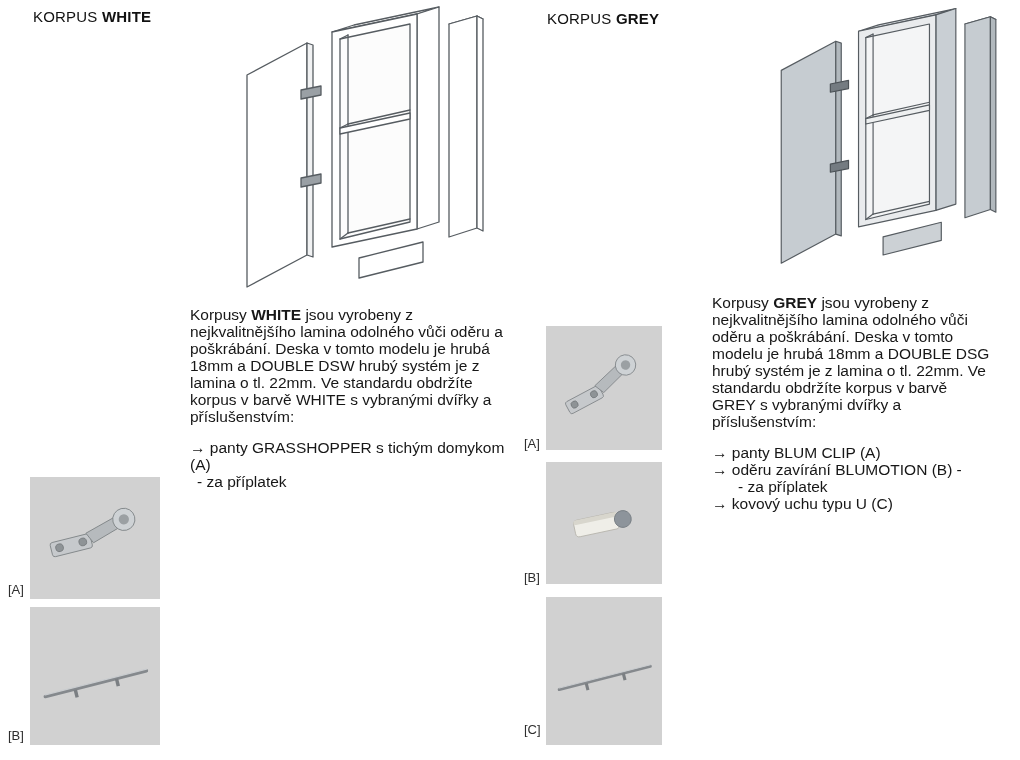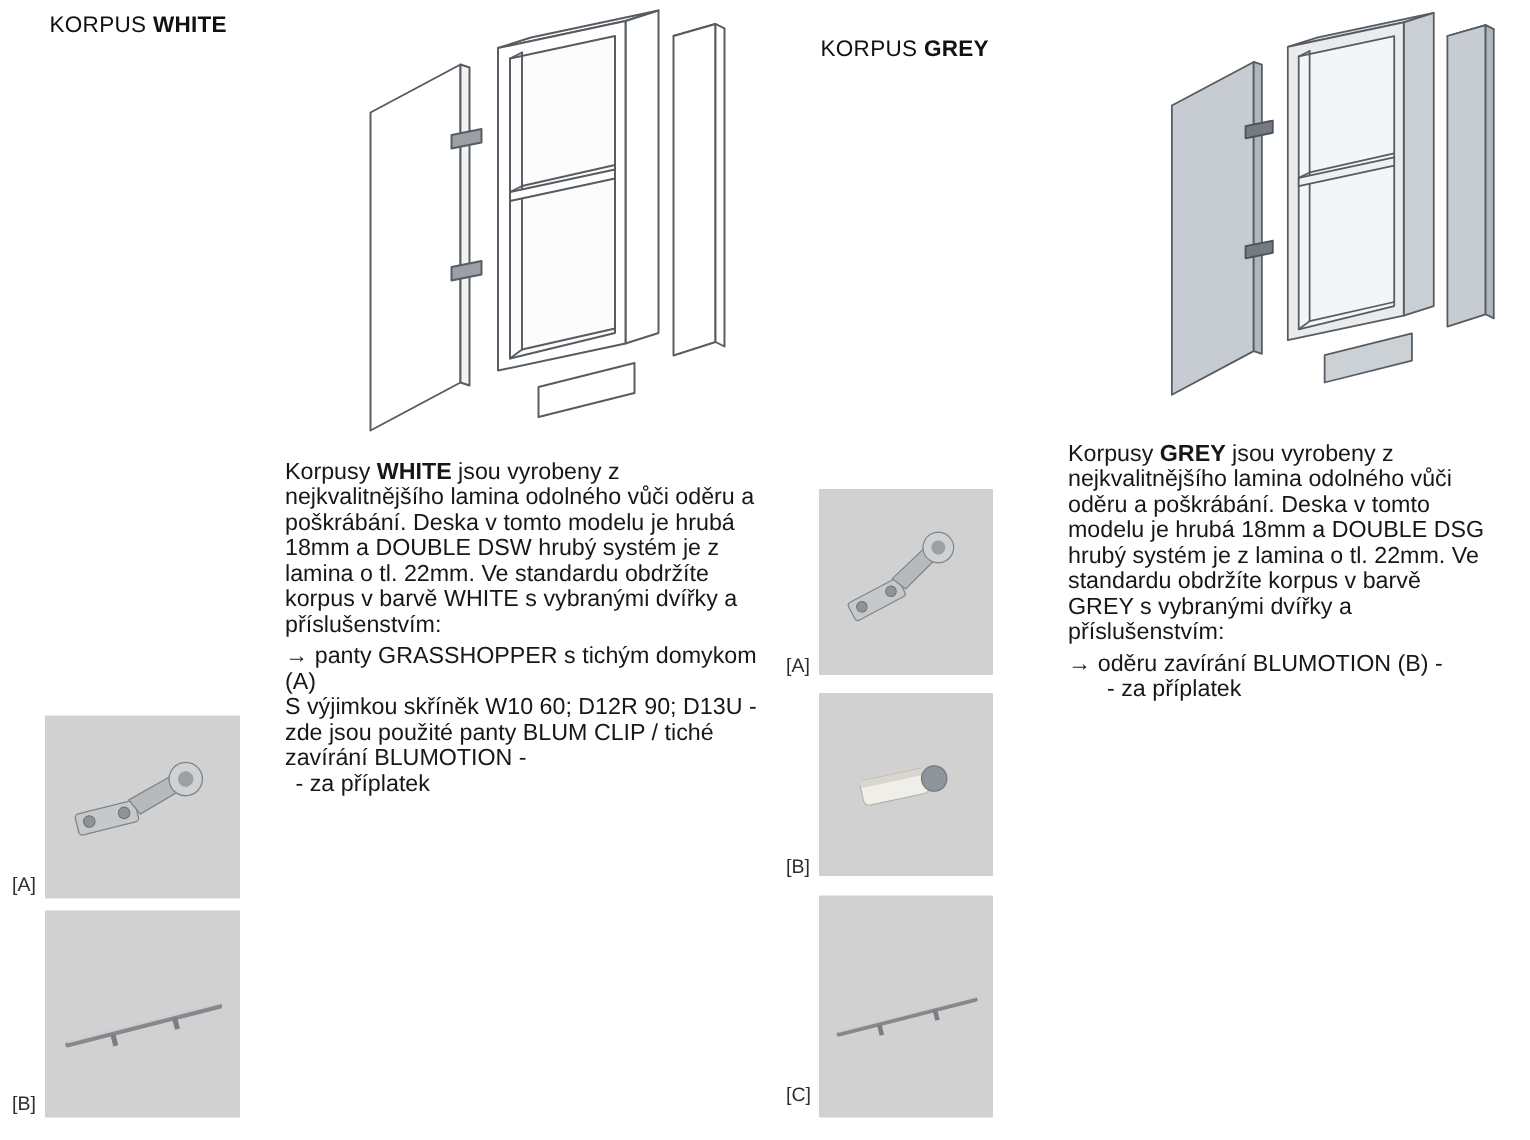--- a/index.html
+++ b/index.html
@@ -4,21 +4,21 @@
 <style>
   *{margin:0;padding:0;box-sizing:border-box}
   html,body{width:1020px;height:760px;background:#ffffff;
     font-family:"Liberation Sans",sans-serif;color:#1a1a1a}
   .page{position:relative;width:1020px;height:760px;overflow:hidden;background:#fff}
   .abs{position:absolute}
   .heading{font-size:15px;font-weight:400;color:#111;letter-spacing:.2px;white-space:nowrap}
   .heading b{font-weight:700}
   .bodytext{font-size:15.5px;line-height:17px;color:#171717}
   .bodytext b{font-weight:700}
-  .bullets{margin-top:4px}
+  .bullets{margin-top:14px}
   .indent1{padding-left:7px}
   .indent2{padding-left:26px}
   .photo{background:#d1d1d1;display:flex;align-items:center;justify-content:center;overflow:hidden}
   .plabel{font-size:13px;color:#2e2e2e}
 
   
   .cabinet polygon,.cabinet line{stroke:#565c61;stroke-width:1.3;fill:none;stroke-linejoin:round;stroke-linecap:round}
   .cw .face,.cw .door,.cw .shelf{fill:#ffffff}
   .cw .inner{fill:#fcfcfc}
   .cw .dedge{fill:#f1f2f3}
@@ -74,21 +74,20 @@
       <polygon class="paneltop face" points="212,22 240,14 246,17 218,25"></polygon>
       <polygon class="panel face" points="212,22 240,14 240,226 212,235"></polygon>
       <polygon class="paneledge face" points="240,14 246,17 246,229 240,226"></polygon>
       <polygon class="plinth face" points="122,256 186,240 186,260 122,276"></polygon>
     </svg>
 
     <div class="abs bodytext" style="left:190px;top:306px;width:322px">
       <p><span>Korpusy </span><b>WHITE</b><span> jsou vyrobeny z nejkvalitnějšího lamina odolného vůči oděru a poškrábání. Deska v tomto modelu je hrubá 18mm a DOUBLE DSW hrubý systém je z lamina o tl. 22mm. Ve standardu obdržíte korpus v barvě WHITE s vybranými dvířky a příslušenstvím:</span></p>
       <div class="bullets">
         <div>→  panty GRASSHOPPER s tichým domykom (A)</div>
-        <div>S výjimkou skříněk W10 60; D12R 90; D13U - zde jsou použité panty BLUM CLIP / tiché zavírání BLUMOTION -</div>
         <div class="indent1">- za příplatek</div>
       </div>
     </div>
 
     <div class="abs photo" style="left:30px;top:477px;width:130px;height:122px">
       <svg width="112" height="94" viewBox="0 0 130 110">
         <g transform="rotate(-14 65 55)">
           <rect x="12" y="48" width="48" height="17" rx="3" class="metal"></rect>
           <circle cx="22" cy="56" r="4.5" class="screw"></circle>
           <circle cx="50" cy="56" r="4.5" class="screw"></circle>
@@ -106,21 +105,21 @@
         <line x1="12" y1="82" x2="130" y2="52" class="hbar2"></line>
         <rect x="46" y="76" width="4" height="9" class="hfoot" transform="rotate(-14 48 80)"></rect>
         <rect x="94" y="63" width="4" height="9" class="hfoot" transform="rotate(-14 96 67)"></rect>
       </svg>
     </div>
     <div class="abs plabel" style="left:8px;top:728px">[B]</div>
   </section>
 
   <section>
 
-    <h2 class="abs heading" style="left:547px;top:24px"><span>KORPUS </span><b>GREY</b></h2>
+    <h2 class="abs heading" style="left:547px;top:10px"><span>KORPUS </span><b>GREY</b></h2>
 
     <svg class="abs cabinet cg" style="left:772px;top:4px" width="244" height="271" viewBox="0 0 268 298">
       <polygon class="face top" points="95,30 180,12 202,5 117,23"></polygon>
       <polygon class="face side" points="180,12 202,5 202,220 180,227"></polygon>
       <polygon class="face front" points="95,30 180,12 180,227 95,245"></polygon>
       <polygon class="inner" points="103,37 173,22 173,220 103,237"></polygon>
       <line x1="103" y1="37" x2="111" y2="33"></line>
       <line x1="103" y1="237" x2="111" y2="231"></line>
       <line x1="111" y1="33" x2="111" y2="231"></line>
       <line x1="111" y1="231" x2="173" y2="217"></line>
@@ -168,19 +167,21 @@
         <line x1="12" y1="82" x2="130" y2="52" class="hbar2"></line>
         <rect x="46" y="76" width="4" height="9" class="hfoot" transform="rotate(-14 48 80)"></rect>
         <rect x="94" y="63" width="4" height="9" class="hfoot" transform="rotate(-14 96 67)"></rect>
       </svg>
     </div>
     <div class="abs plabel" style="left:524px;top:722px">[C]</div>
 
     <div class="abs bodytext" style="left:712px;top:294px;width:282px">
       <p><span>Korpusy </span><b>GREY</b><span> jsou vyrobeny z nejkvalitnějšího lamina odolného vůči oděru a poškrábání. Deska v tomto modelu je hrubá 18mm a DOUBLE DSG hrubý systém je z lamina o tl. 22mm. Ve standardu obdržíte korpus v barvě GREY s vybranými dvířky a příslušenstvím:</span></p>
       <div class="bullets">
+        <div>→ panty BLUM CLIP (A)</div>
         <div>→ oděru zavírání BLUMOTION (B) -</div>
         <div class="indent2">- za příplatek</div>
+        <div>→ kovový uchu typu U (C)</div>
       </div>
     </div>
   </section>
 
 </div>
 
 </body></html>

